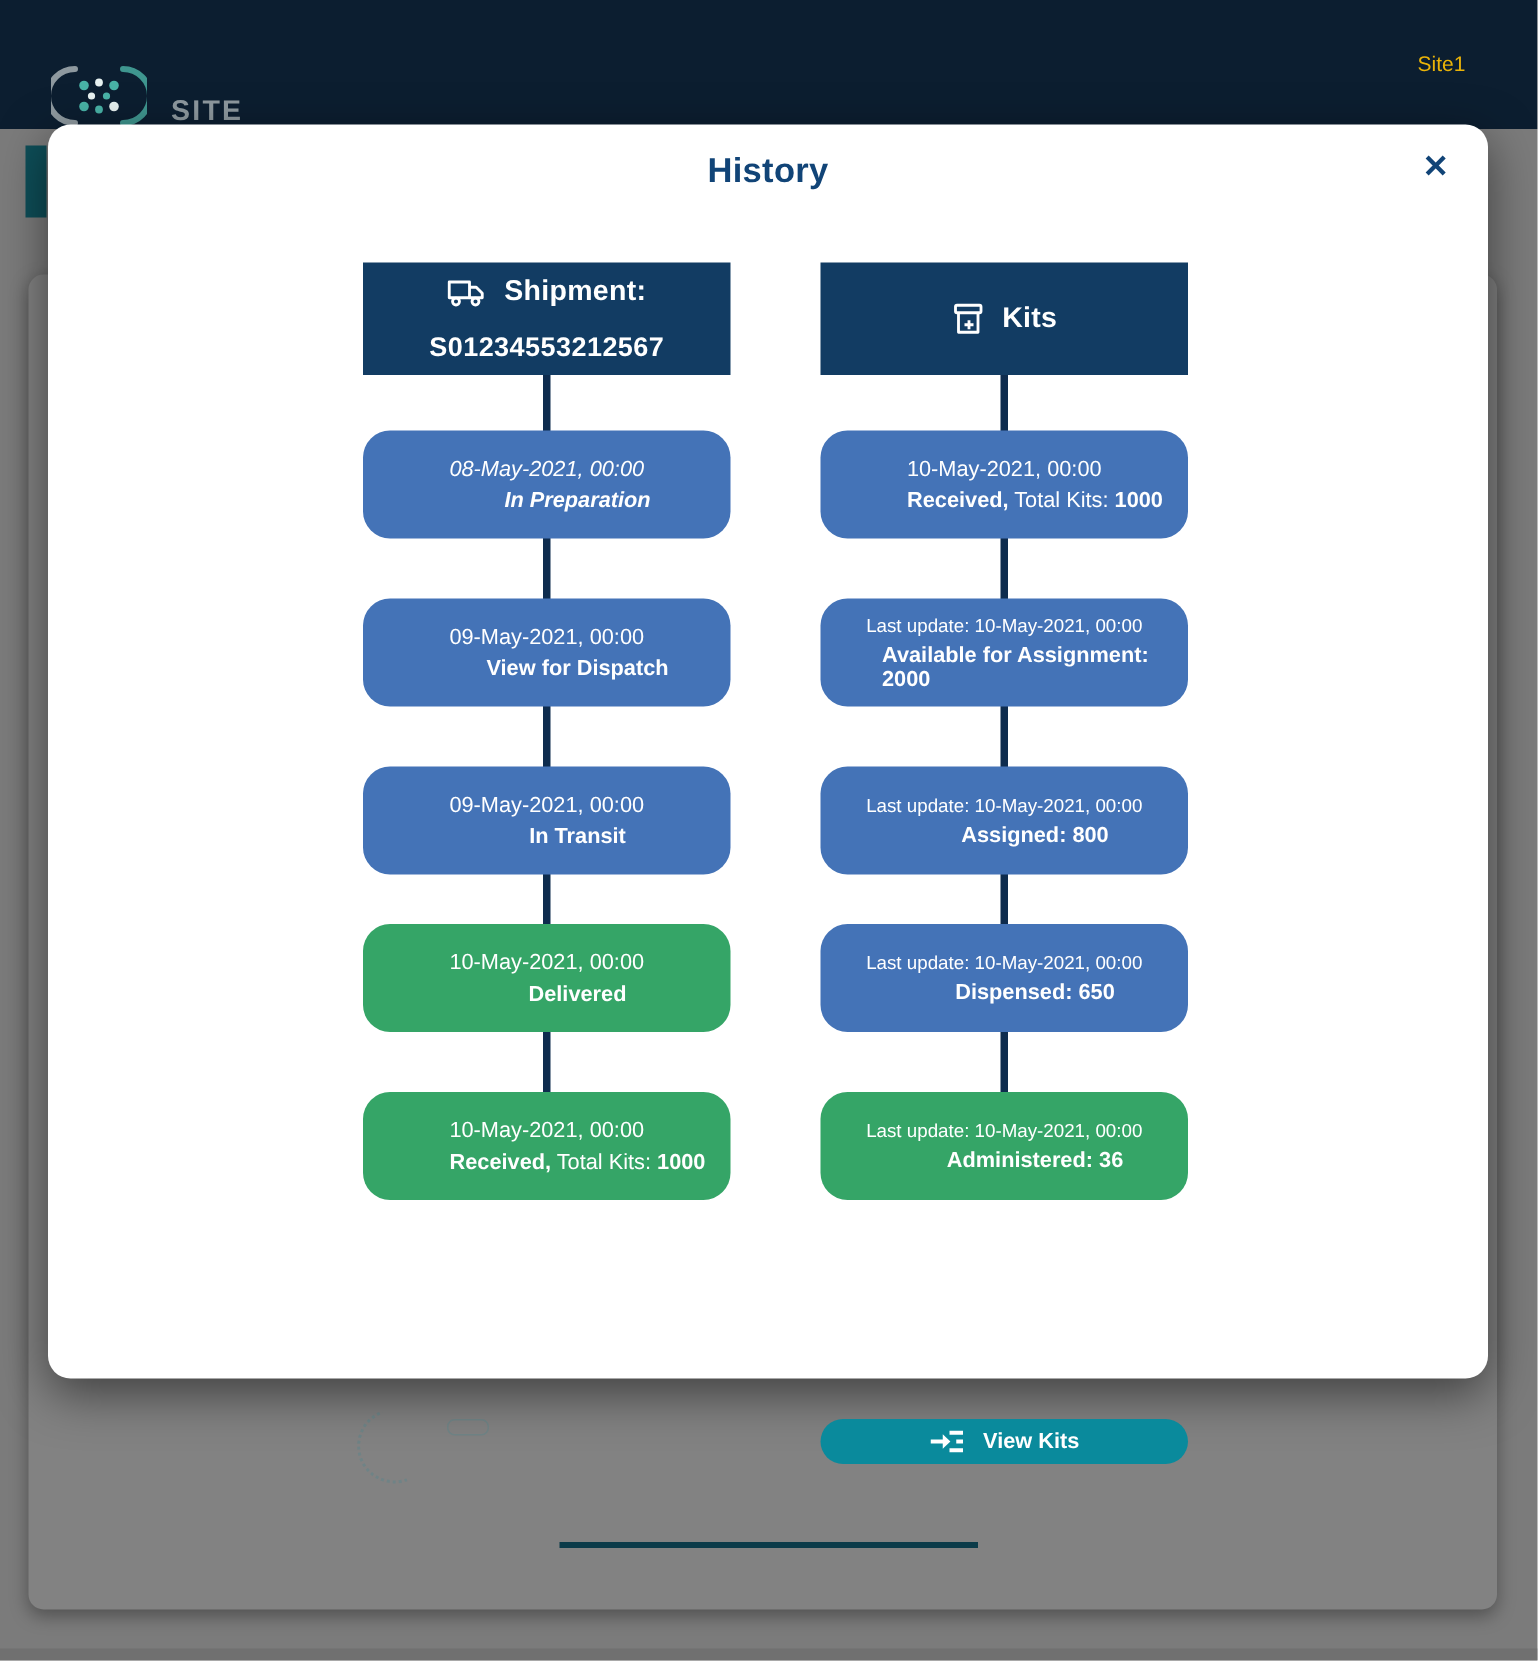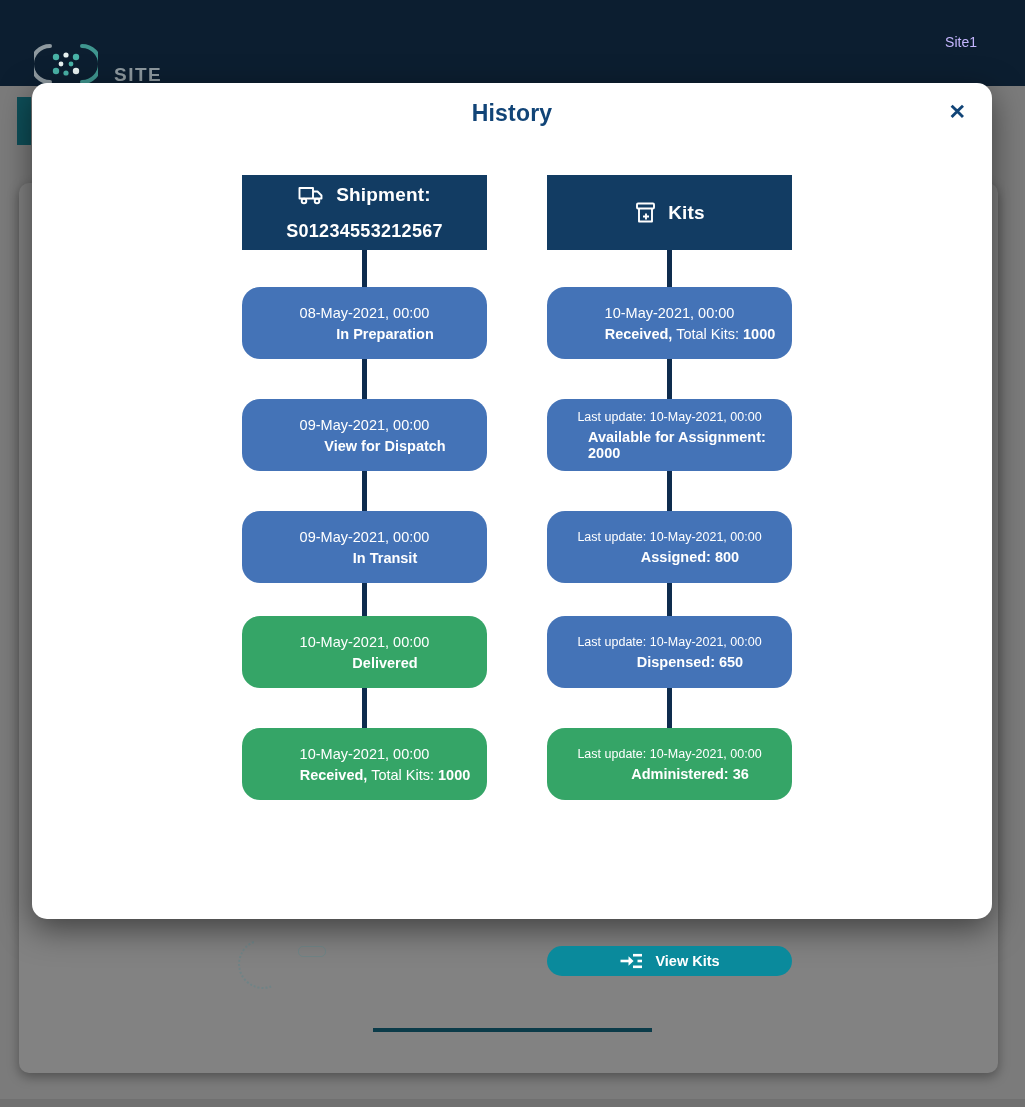--- a/index.html
+++ b/index.html
@@ -8,21 +8,21 @@
     background:#7b7b7b;
     font-family:"Liberation Sans","DejaVu Sans",sans-serif;
   }
   
   .app-header{
     position:absolute;left:0;top:0;width:1025px;height:86px;
     background:#0c1e30;display:flex;align-items:flex-end;z-index:5;
   }
   .logo-wrap{margin-left:34px;display:flex;align-items:center;}
   .brand{margin-left:16px;color:#8e999f;font-size:19px;font-weight:bold;letter-spacing:1.5px;}
-  .site-label{position:absolute;right:48px;top:34px;color:#c4b5fd;font-size:14px;margin-left:33px;}
+  .site-label{position:absolute;right:48px;top:34px;color:#eab308;font-size:14px;margin-left:33px;}
   
   .bg-tab{position:absolute;left:17px;top:97px;width:14px;height:48px;background:#0e4e58;z-index:1;}
   .bg-card{
     position:absolute;left:19px;top:183px;width:979px;height:890px;
     background:#828282;border-radius:10px;box-shadow:0 4px 12px rgba(0,0,0,.35);z-index:1;
   }
   .bg-dialog-edge{position:absolute;left:373px;top:1028px;width:279px;height:4px;background:#0b3b49;z-index:2;}
   .page-bottom-shade{position:absolute;left:0;bottom:0;width:1025px;height:8px;background:#707070;z-index:1;}
   
   .modal{
@@ -123,21 +123,21 @@
                 <path d="M15 6.5h4.5l4 4v3h-8.5"></path>
               </g>
               <circle cx="6" cy="16" r="2.3" stroke="#fff" stroke-width="1.9" fill="none"></circle>
               <circle cx="19" cy="16" r="2.3" stroke="#fff" stroke-width="1.9" fill="none"></circle>
             </svg>
           </span>
           <span class="ch-title">Shipment:</span>
         </div>
         <div class="ch-sub">S01234553212567</div>
       </div>
-      <div class="t-item blue" style="top: 112px;">
+      <div class="t-item blue" style="top: 112px; font-style: italic;">
         <div class="l1">08-May-2021, 00:00</div>
         <div class="l2"><span class="b">In Preparation</span></div>
       </div>
       <div class="t-item blue" style="top: 224px;">
         <div class="l1">09-May-2021, 00:00</div>
         <div class="l2"><span class="b">View for Dispatch</span></div>
       </div>
       <div class="t-item blue" style="top: 336px;">
         <div class="l1">09-May-2021, 00:00</div>
         <div class="l2"><span class="b">In Transit</span></div>

